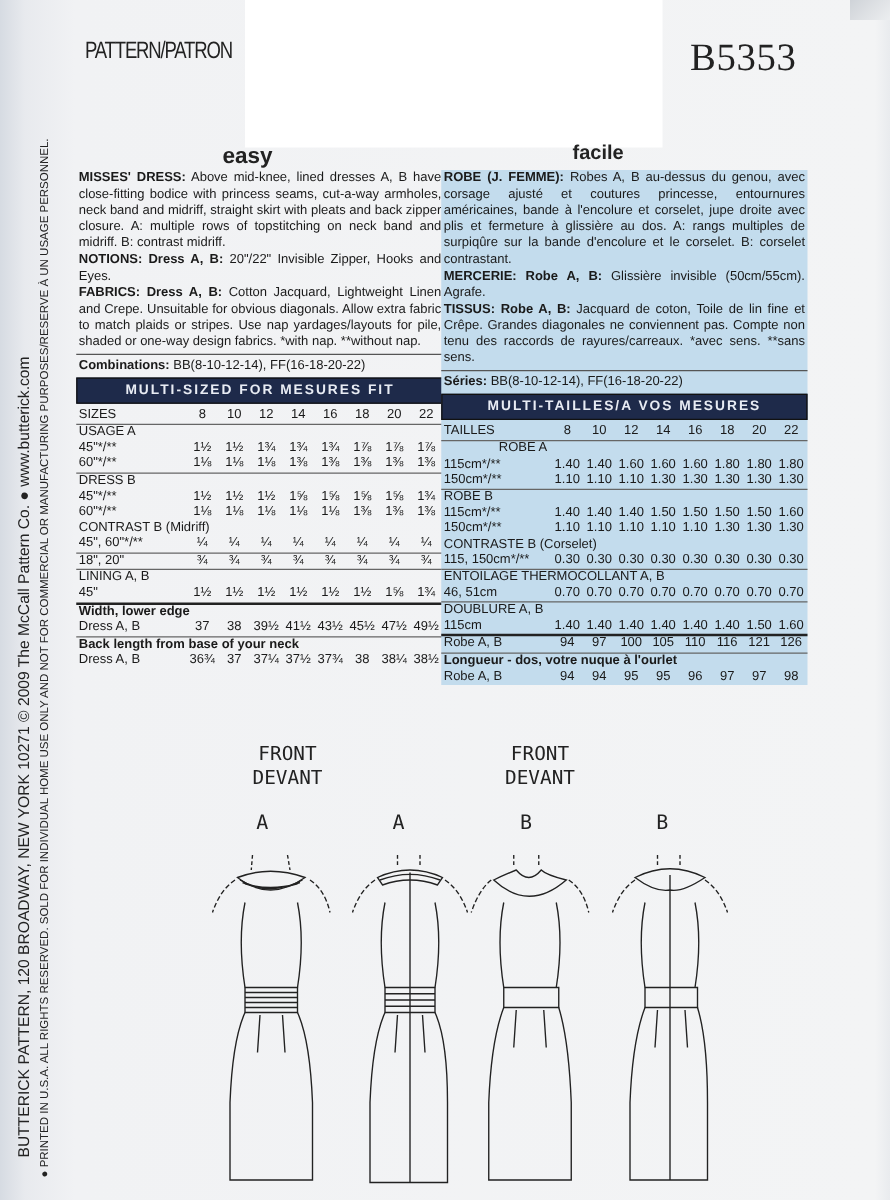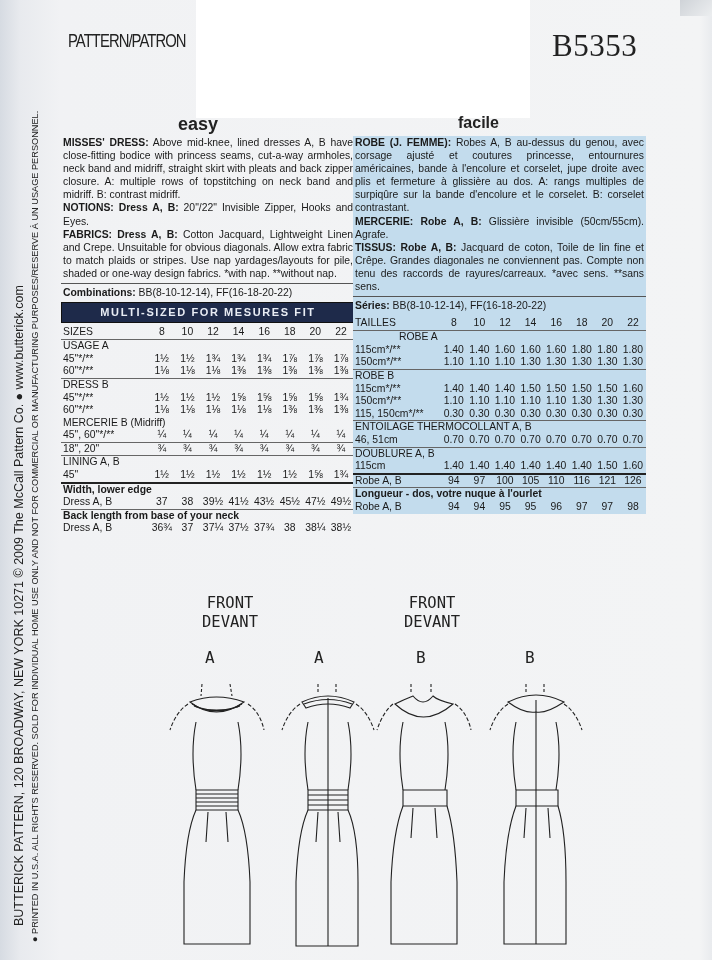--- a/index.html
+++ b/index.html
@@ -123,21 +123,21 @@
             <div class="v">1⅛</div>
             <div class="v">1⅛</div>
             <div class="v">1⅛</div>
             <div class="v">1⅜</div>
             <div class="v">1⅜</div>
             <div class="v">1⅜</div>
           </div>
         </div>
         <div class="">
           <div class="row sec">
-            <div class="lbl" style="width: 260px;">MERCERIE B (Midriff)</div>
+            <div class="lbl" style="width: 260px;">CONTRAST B (Midriff)</div>
           </div>
           <div class="row">
             <div class="lbl">45", 60"*/**</div>
             <div class="v">¼</div>
             <div class="v">¼</div>
             <div class="v">¼</div>
             <div class="v">¼</div>
             <div class="v">¼</div>
             <div class="v">¼</div>
             <div class="v">¼</div>
@@ -208,20 +208,21 @@
       </div>
   </div>
 
   <div class="col col-fr">
     <div class="desc">
       <p><b>ROBE (J. FEMME):</b><span> Robes A, B au-dessus du genou, avec corsage ajusté et coutures princesse, entournures américaines, bande à l'encolure et corselet, jupe droite avec plis et fermeture à glissière au dos. A: rangs multiples de surpiqûre sur la bande d'encolure et le corselet. B: corselet contrastant.</span></p>
       <p><b>MERCERIE: Robe A, B:</b><span> Glissière invisible (50cm/55cm). Agrafe.</span></p>
       <p><b>TISSUS: Robe A, B:</b><span> Jacquard de coton, Toile de lin fine et Crêpe. Grandes diagonales ne conviennent pas. Compte non tenu des raccords de rayures/carreaux. *avec sens. **sans sens.</span></p>
     </div>
     <div class="combo"><b>Séries:</b><span> BB(8-10-12-14), FF(16-18-20-22)</span></div>
+    <div class="tbl-head">MULTI-TAILLES/A VOS MESURES</div>
     <div id="fr-table">
         <div class="row hdr">
           <div class="lbl">TAILLES</div>
           <div class="v">8</div>
           <div class="v">10</div>
           <div class="v">12</div>
           <div class="v">14</div>
           <div class="v">16</div>
           <div class="v">18</div>
           <div class="v">20</div>
@@ -275,20 +276,23 @@
             <div class="v">1.10</div>
             <div class="v">1.10</div>
             <div class="v">1.10</div>
             <div class="v">1.10</div>
             <div class="v">1.30</div>
             <div class="v">1.30</div>
             <div class="v">1.30</div>
           </div>
         </div>
         <div class="">
+          <div class="row sec">
+            <div class="lbl" style="width: 260px;">CONTRASTE B (Corselet)</div>
+          </div>
           <div class="row">
             <div class="lbl">115, 150cm*/**</div>
             <div class="v">0.30</div>
             <div class="v">0.30</div>
             <div class="v">0.30</div>
             <div class="v">0.30</div>
             <div class="v">0.30</div>
             <div class="v">0.30</div>
             <div class="v">0.30</div>
             <div class="v">0.30</div>

